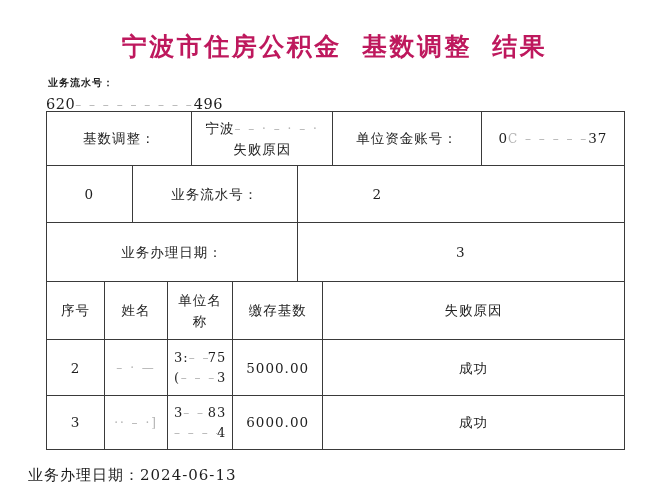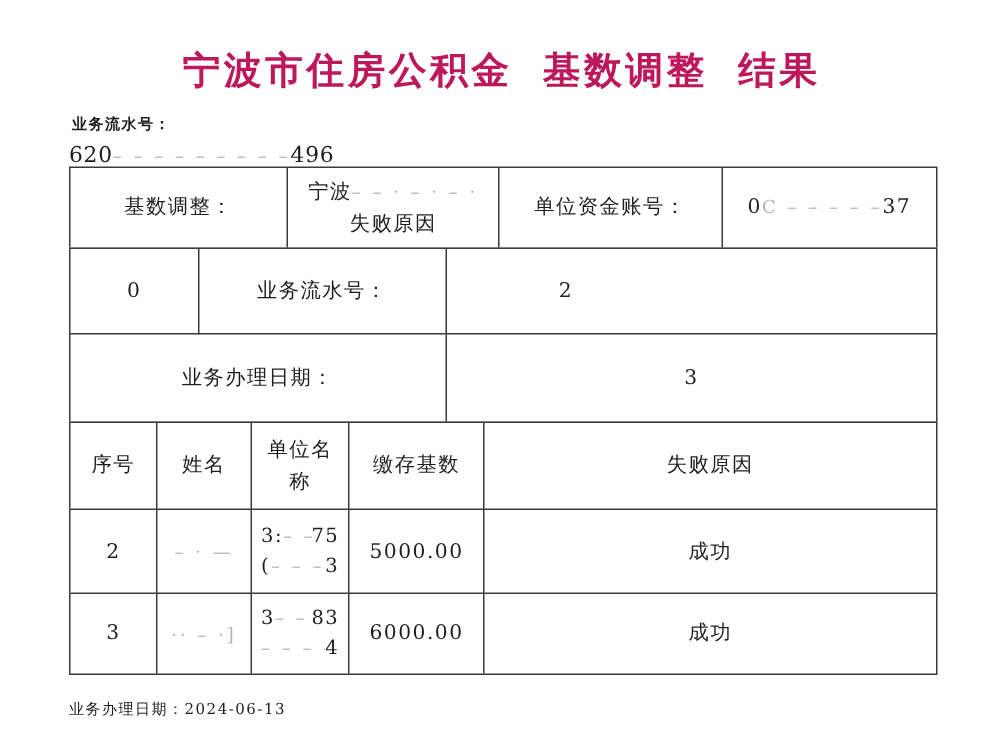--- a/index.html
+++ b/index.html
@@ -23,21 +23,21 @@
   }
   .cell:first-child { border-left:none; }
   .h55{height:55px} .h59{height:59px} .h60{height:60px} .h58{height:58px}
 
   .redact { color:#b3b3b3; filter:blur(0.5px); letter-spacing:2px; font-size:12px; white-space:nowrap; }
   .nowrap { white-space:nowrap; }
   .idcell { align-items:stretch; padding:2px 6px; }
   .idline { display:flex; width:100%; justify-content:space-between; align-items:baseline; font-size:13px; }
   .idline .redact { flex:1; text-align:center; overflow:hidden; }
 
-  .footer { position:absolute; left:46px; top:466px; font-size:10px; letter-spacing:1px; white-space:nowrap;text-align:center; }
+  .footer { position:absolute; left:28px; top:466px; font-size:15px; letter-spacing:1px; white-space:nowrap;text-align:center; }
 
   
   .r1c1{width:25%} .r1c2{width:24.4%} .r1c3{width:25.8%} .r1c4{width:24.8%}
   
   .r2c1{width:29%} .r2c2{width:14.7%} .r2c3{width:28.6%} .r2c4{width:27.7%}
   
   .r3c1{width:43.3%} .r3c2{width:56.7%}
   
   .dc1{width:9.9%} .dc2{width:10.9%} .dc3{width:11.3%} .dc4{width:15.6%} .dc5{width:52.3%}
 </style>

